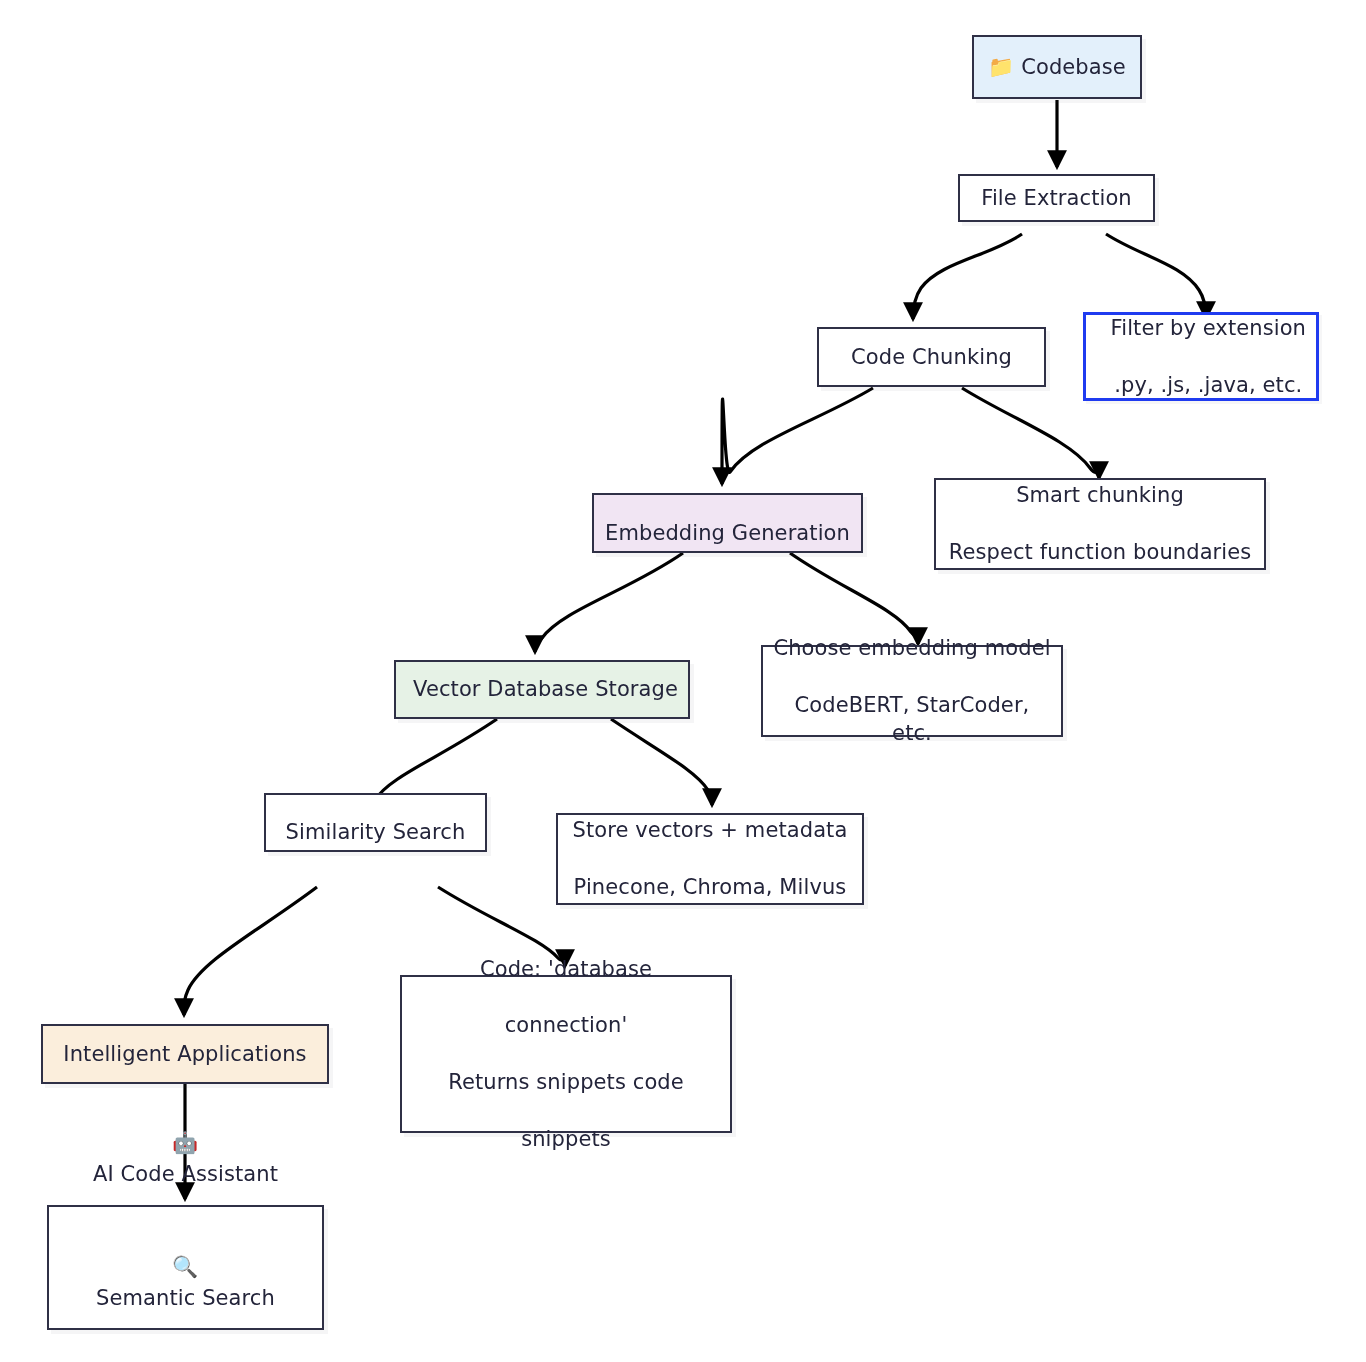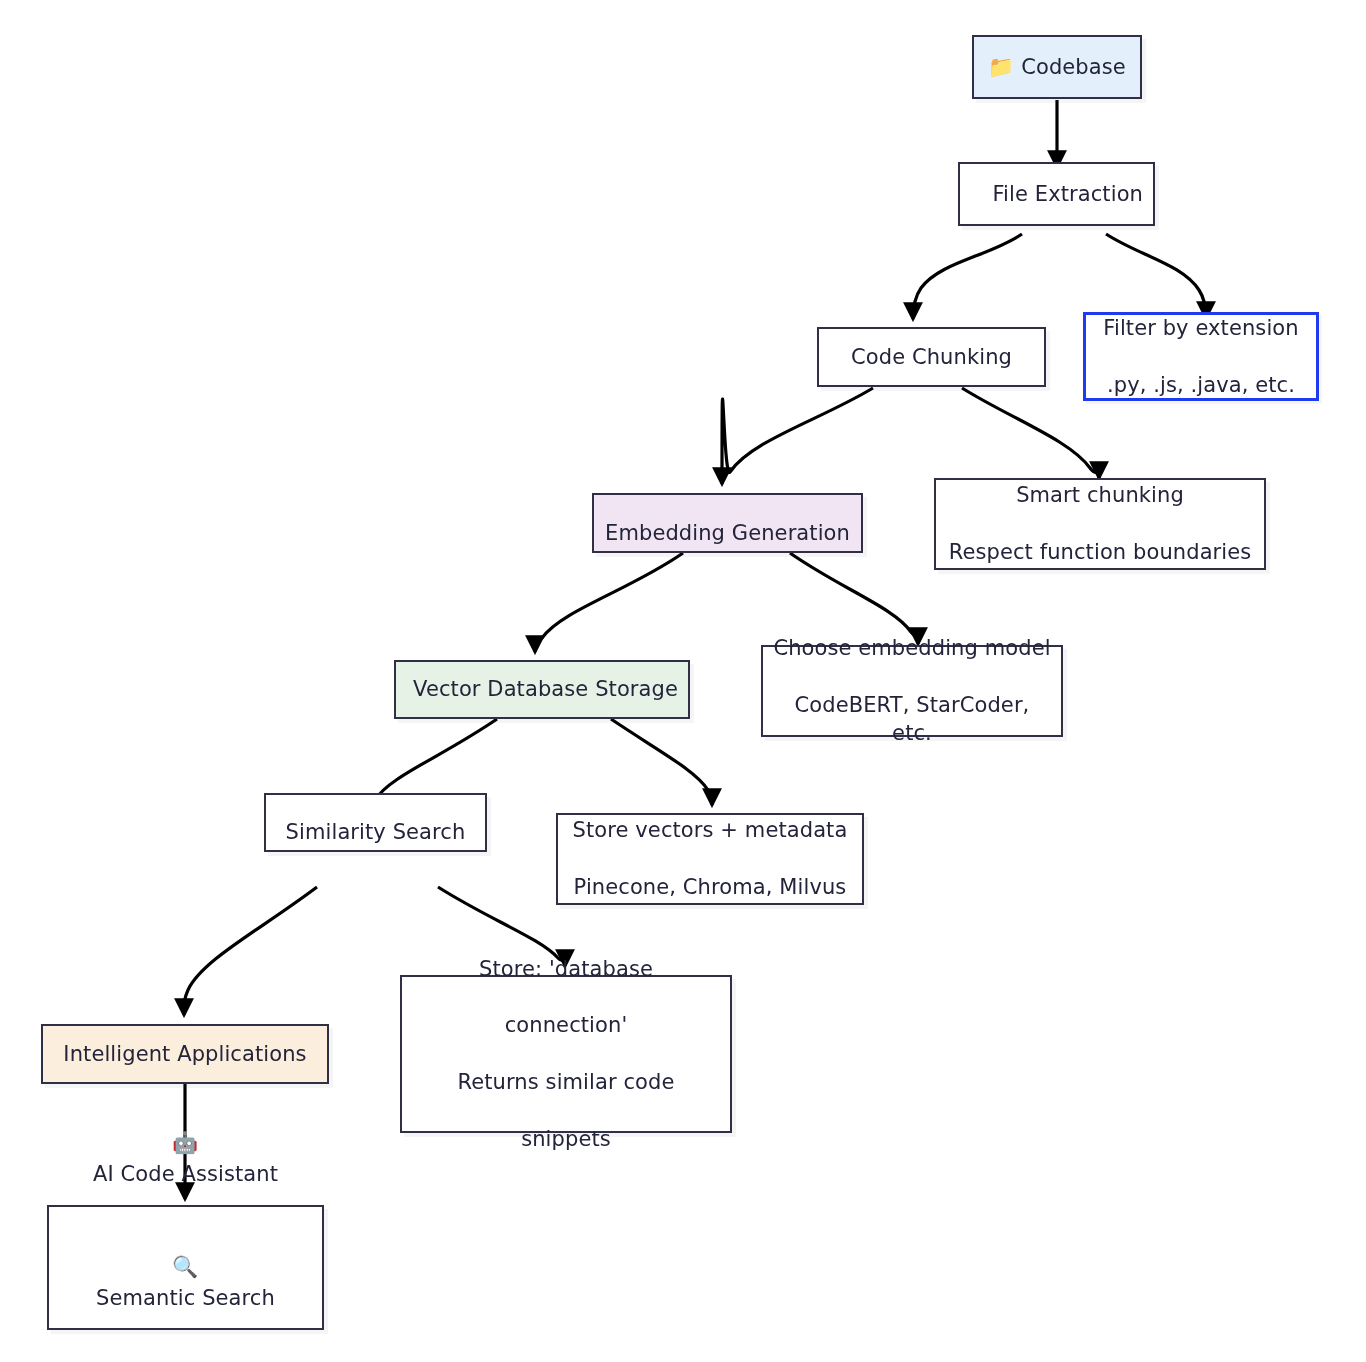--- a/index.html
+++ b/index.html
@@ -41,21 +41,21 @@
     font-size: 21px;
     letter-spacing: .1px;
     box-shadow: 4px 4px 0 0 rgba(80,80,90,0.055);
     padding: 4px 10px;
     white-space: pre-line;
   }
   .node.blue-fill   { background: #e3f0fb; }
   .node.purple-fill { background: #f1e5f3; }
   .node.green-fill  { background: #e6f2e6; }
   .node.cream-fill  { background: #fbeedc; }
-  .node.blue-border { border: 3px solid #1f3bf0; background: #ffffff; box-shadow: 3px 3px 0 0 rgba(80,80,90,0.05); }
+  .node.blue-border { border: 3px solid #1f3bf0; background: #ffffff; box-shadow: 3px 3px 0 0 rgba(80,80,90,0.05); justify-content: flex-end; }
   .node .label { display: block; }
   .node .emoji { font-family: "DejaVu Sans", sans-serif; }
   .leaf-list {
     display: block;
     text-align: center;
     font-size: 21px;
     line-height: 1.48;
   }
 </style>
 </head>
@@ -82,21 +82,21 @@
       <path d="M 317 887 C 260 930, 202 960, 188 990 C 184 999, 184 1002, 184 1015"></path>
       <path d="M 438 887 C 490 920, 540 938, 558 958 C 564 965, 565 952, 565 966"></path>
       <path d="M 185 1084 L 185 1199"></path>
     </g>
   </svg>
 
   <div class="node blue-fill" style="left:972px; top:35px; width:170px; height:64px;">
     <span>📁 Codebase</span>
   </div>
 
-  <div class="node" style="left:958px; top:162px; width:197px; height:64px;justify-content:flex-end;">
+  <div class="node" style="left:958px; top:174px; width:197px; height:48px;">
     <span>File Extraction</span>
   </div>
 
   <div class="node" style="left:817px; top:327px; width:229px; height:60px;">
     <span>Code Chunking</span>
   </div>
 
   <div class="node blue-border" style="left:1083px; top:312px; width:236px; height:89px;">
     <span>
       <span class="label">Filter by extension</span>
@@ -132,23 +132,23 @@
 
   <div class="node" style="left:556px; top:813px; width:308px; height:92px;">
     <span>
       <span class="label">Store vectors + metadata</span>
       <span class="label">Pinecone, Chroma, Milvus</span>
     </span>
   </div>
 
   <div class="node" style="left:400px; top:975px; width:332px; height:158px;">
     <span>
-      <span class="label">Store: 'database</span>
+      <span class="label">Code: 'database</span>
       <span class="label">connection'</span>
-      <span class="label">Returns similar code</span>
+      <span class="label">Returns snippets code</span>
       <span class="label">snippets</span>
     </span>
   </div>
 
   <div class="node cream-fill" style="left:41px; top:1024px; width:288px; height:60px;">
     <span>Intelligent Applications</span>
   </div>
 
   <div class="node" style="left:47px; top:1205px; width:277px; height:125px;">
     <span class="leaf-list">

